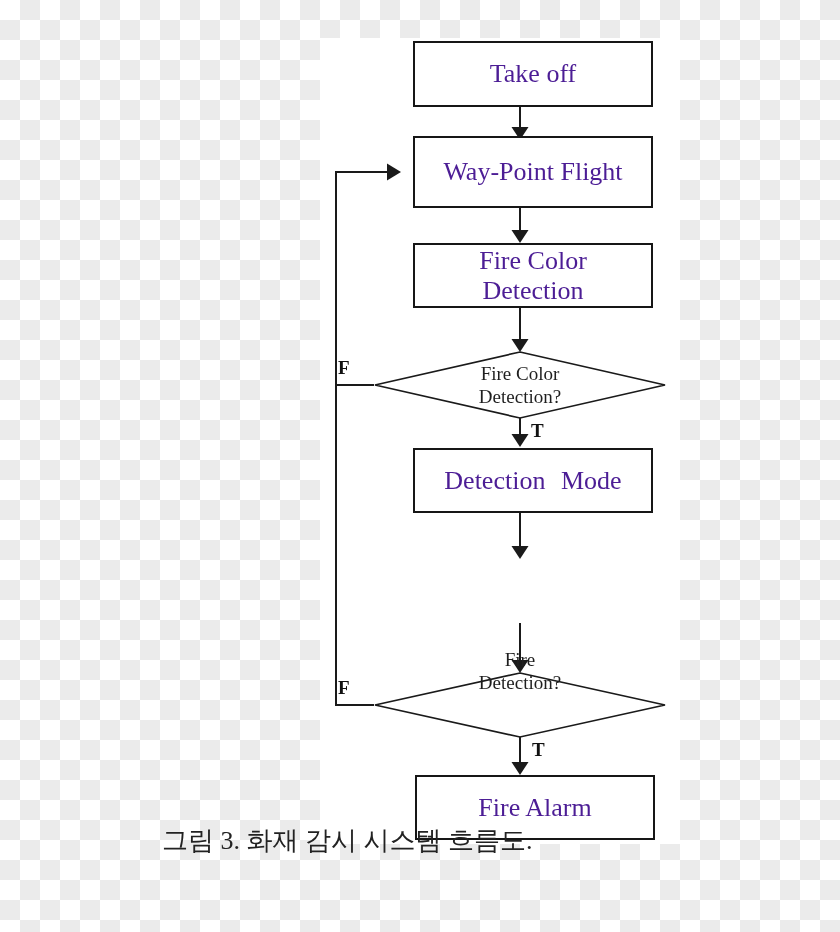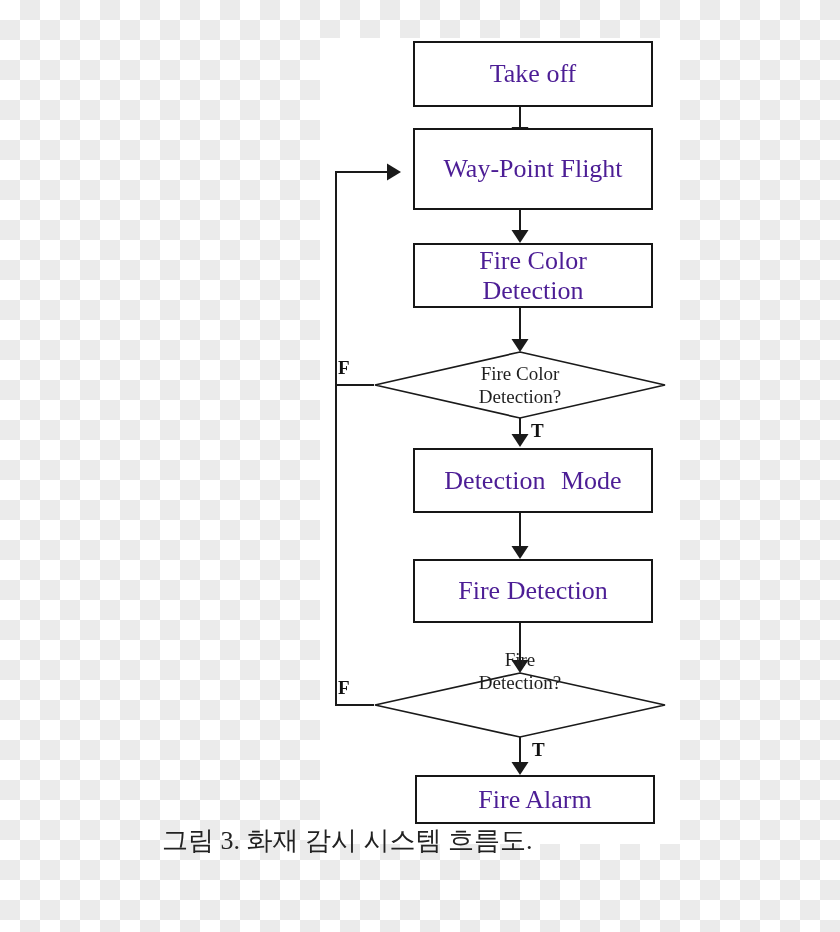--- a/index.html
+++ b/index.html
@@ -17,25 +17,25 @@
   }
   .svg-layer{position:absolute;left:0;top:0;width:840px;height:932px;}
   .node{
     position:absolute;left:400px;width:240px;
     box-sizing:border-box;
     background:#ffffff;border:2px solid #161616;
     display:flex;flex-direction:column;align-items:center;justify-content:center;
     font-size:26px;line-height:1.15;text-align:right;color:#4c1d95;margin-left:13px;
   }
   .n-takeoff{top:41px;height:66px;}
-  .n-waypoint{top:128px;height:82px;}
+  .n-waypoint{top:136px;height:72px;}
   .n-firecolor{top:243px;height:65px;}
   .n-hovering{top:448px;height:65px;word-spacing:0.35em;}
   .n-firedet{top:559px;height:64px;}
-  .n-firealarm{left:402px;top:775px;height:49px;}
+  .n-firealarm{left:402px;top:775px;height:65px;}
   .dlabel{
     position:absolute;left:420px;width:200px;
     text-align:center;font-size:19px;line-height:23px;color:#1f1f1f;
   }
   .d1{top:362px;}
   .d2{top:648px;}
   .branch{
     position:absolute;font-weight:bold;font-size:19px;line-height:20px;color:#111111;
   }
   .f1{left:338px;top:358px;}
@@ -97,23 +97,20 @@
 
   <div class="node n-firecolor">
     <span>Fire Color</span>
     <span>Detection</span>
   </div>
 
   <div class="node n-hovering">
     <span>Detection Mode</span>
   </div>
 
-  <div class="node n-firedet">
-    <span>Fire Detection</span>
-  </div>
 
   <div class="node n-firealarm">
     <span>Fire Alarm</span>
   </div>
 
   <div class="dlabel d1">
     <span class="cline">Fire Color</span>
     <span class="cline">Detection?</span>
   </div>
 

